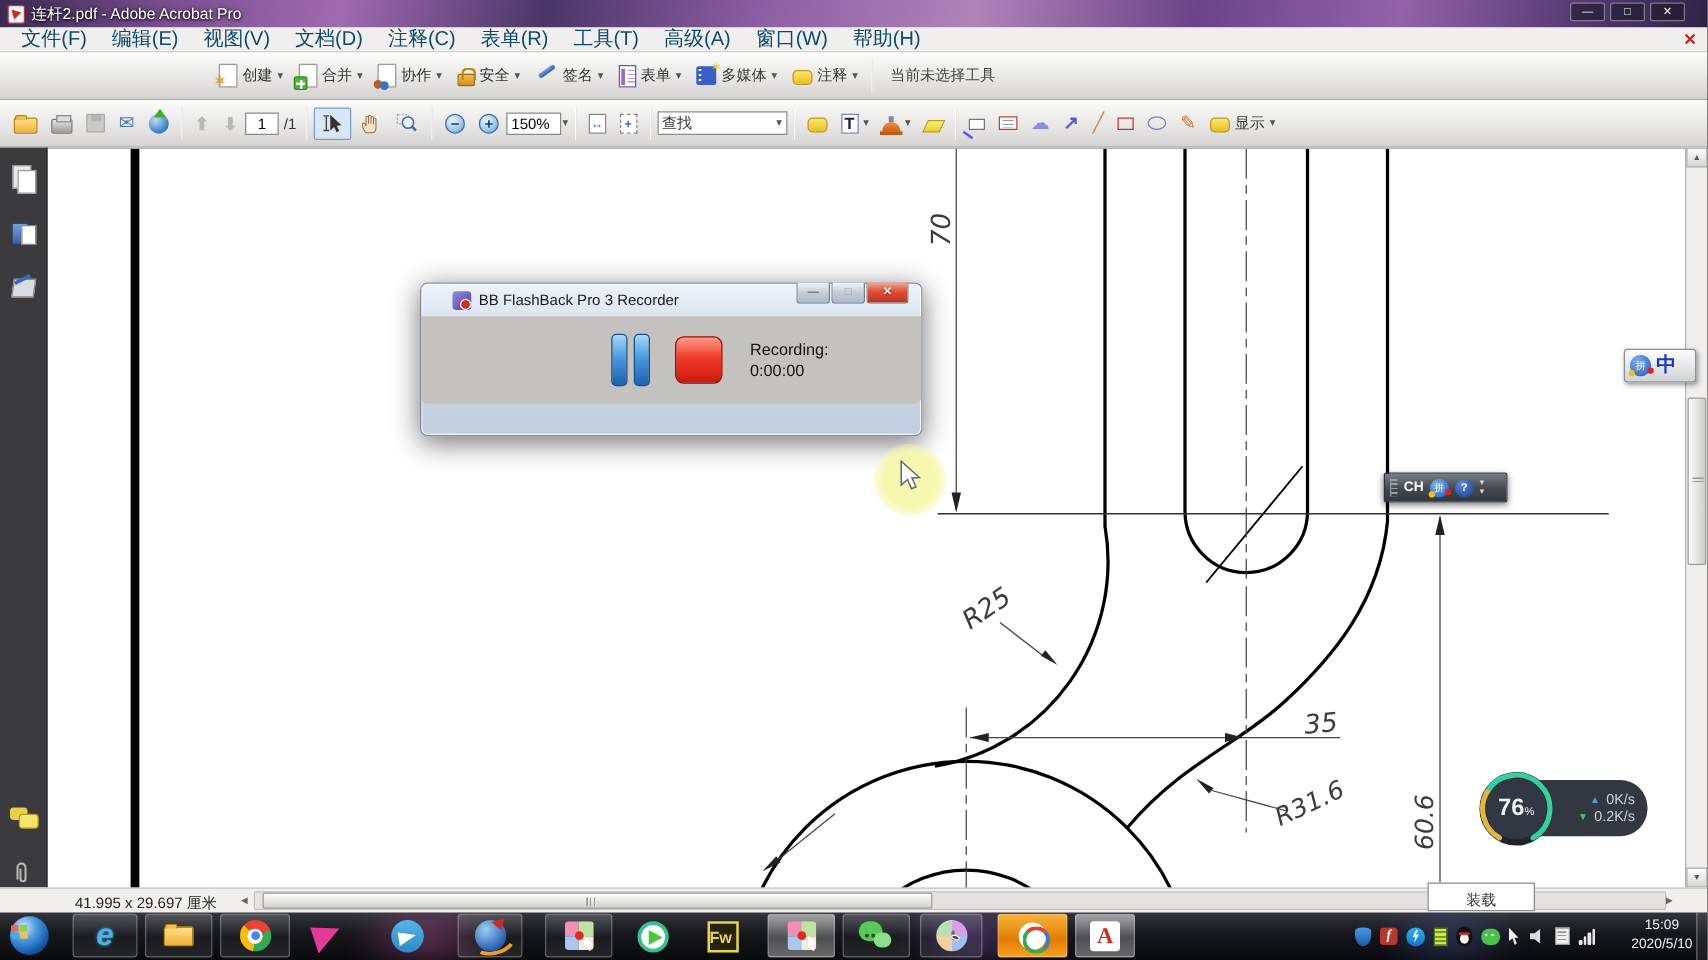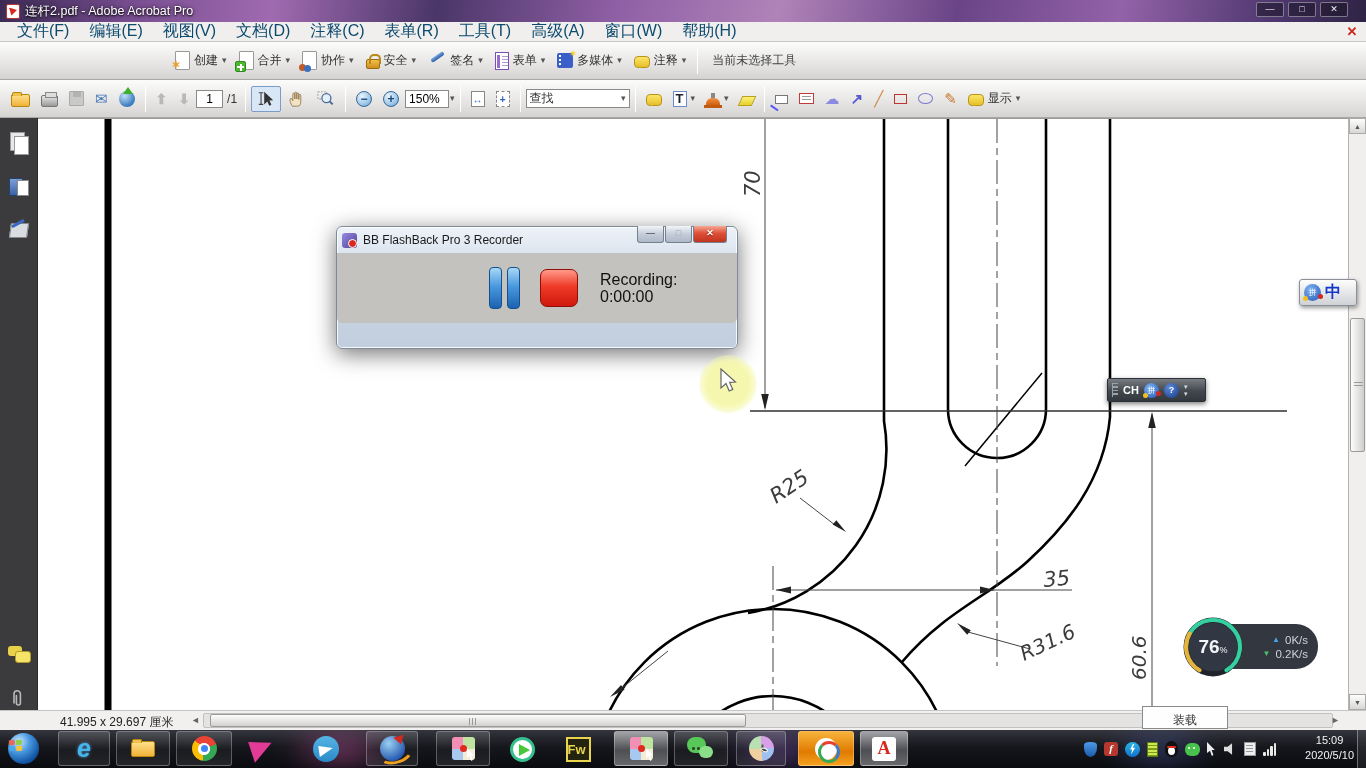--- a/index.html
+++ b/index.html
@@ -165,35 +165,35 @@
 .traydoc{width:12px;height:14px;background:#eee;border:1px solid #999;position:relative}
 .traydoc::after{content:"";position:absolute;left:1px;top:2px;width:7px;height:8px;background:repeating-linear-gradient(#999 0 1px,transparent 1px 3px)}
 .sig{display:flex;align-items:flex-end;gap:1px;height:14px}
 .sig i{width:2.5px;background:#e8e8e8;border-radius:1px}
 .clockblk{position:absolute;right:12px;top:3px;text-align:center;color:#f2f2f2;font-size:11px;line-height:15px}
 .showdesk{position:absolute;right:0;top:0;width:9px;height:38px;background:rgba(255,255,255,.07);border-left:1px solid rgba(255,255,255,.35)}
 
 .recorder{position:absolute;left:336px;top:226px;width:402px;height:123px;z-index:30;border-radius:6px;
  background:linear-gradient(#eef3f9,#cdd8e6 40%,#c2cedd);border:1px solid #7f8b9b;
  box-shadow:0 5px 22px rgba(0,0,0,.55),inset 0 0 0 1px rgba(255,255,255,.85)}
-.rec-title{position:relative;height:26px;display:flex;align-items:center;padding-left:5px;gap:6px}
+.rec-title{position:relative;height:26px;display:flex;align-items:center;padding-left:25px;gap:6px}
 .rec-icon{width:15px;height:15px;border-radius:3px;background:linear-gradient(135deg,#9a8ae0,#4a3f98);position:relative}
 .rec-icon::after{content:"";position:absolute;right:0;bottom:0;width:7px;height:7px;border-radius:50%;background:#d82a1e;border:1px solid #fff}
 .rec-title-text{font-size:12px;color:#1a1a1a}
 .rec-caps{position:absolute;right:10px;top:-1px;display:flex;gap:1px}
 .rec-cap{width:27px;height:17px;border:1px solid #77808e;border-top:none;border-radius:0 0 3px 3px;background:linear-gradient(#f2f5f9,#c4cdd9 50%,#aeb9c8);color:#333;font-size:9px;text-align:center;line-height:15px}
 .rec-cap.dis{color:#9aa2ad}
 .rec-cap.close{width:34px;background:linear-gradient(#f5a894,#de5038 45%,#c0331e);color:#fff;font-weight:bold;text-shadow:0 1px 1px #7a1408}
 .rec-menu{height:23px;background:#f3f3f1;border-top:1px solid #e8e8e6;border-bottom:1px solid #c6c6c2;display:flex;align-items:center;padding-left:10px;gap:4px}
 .rec-menu span{font-size:12px;color:#5a5a5a;padding:2px 8px}
 .rec-body{height:70px;background:#c3c2be;border-radius:0 0 5px 5px;display:flex;align-items:center;padding-left:152px;gap:10px}
 .pausebars{display:flex;gap:5px}
 .pausebars i{width:13px;height:42px;border-radius:4px;background:linear-gradient(180deg,#a8d8f5,#4a9ae0 45%,#1c62b0);border:1px solid #14508f}
 .stopbtn{width:38px;height:38px;border-radius:7px;background:linear-gradient(180deg,#ff9a8a,#ef3b28 45%,#d0190c);border:1px solid #8f0e05;margin-left:10px}
-.rec-status{margin-left:12px;font-size:16px;color:#111;line-height:17px}
+.rec-status{margin-left:12px;font-size:13px;color:#111;line-height:17px}
 
 .chbar{position:absolute;left:1107px;top:378px;width:99px;height:24px;z-index:40;border-radius:2px;border:1px solid #2e3238;
  background:linear-gradient(#787d83,#43484e 55%,#33383e);box-shadow:0 2px 5px rgba(0,0,0,.5);display:flex;align-items:center;padding:0 4px;gap:5px}
 .grip-dots{width:6px;height:14px;background:repeating-linear-gradient(#9aa0a8 0 1.5px,transparent 1.5px 3.5px);border-left:1px solid #9aa0a8}
 .ch-text{color:#fff;font-size:11px;font-weight:bold}
 .pinyin-ic{width:15px;height:15px;border-radius:50%;background:radial-gradient(circle at 35% 30%,#7ab0f0,#2458b8);color:#fff;font-size:8px;text-align:center;line-height:15px;position:relative}
 .pinyin-ic::before{content:"";position:absolute;left:-1px;bottom:0;width:5px;height:5px;border-radius:50%;background:#f0c020}
 .pinyin-ic::after{content:"";position:absolute;right:-2px;bottom:2px;width:5px;height:5px;border-radius:50%;background:#d02a20}
 .help-ic{width:15px;height:15px;border-radius:50%;background:radial-gradient(circle at 35% 30%,#5a8ad8,#1a3a8a);color:#fff;font-size:9px;font-weight:bold;text-align:center;line-height:15px}
 .ch-ctrl{color:#d8dce2;font-size:7px;line-height:1;text-align:center}

